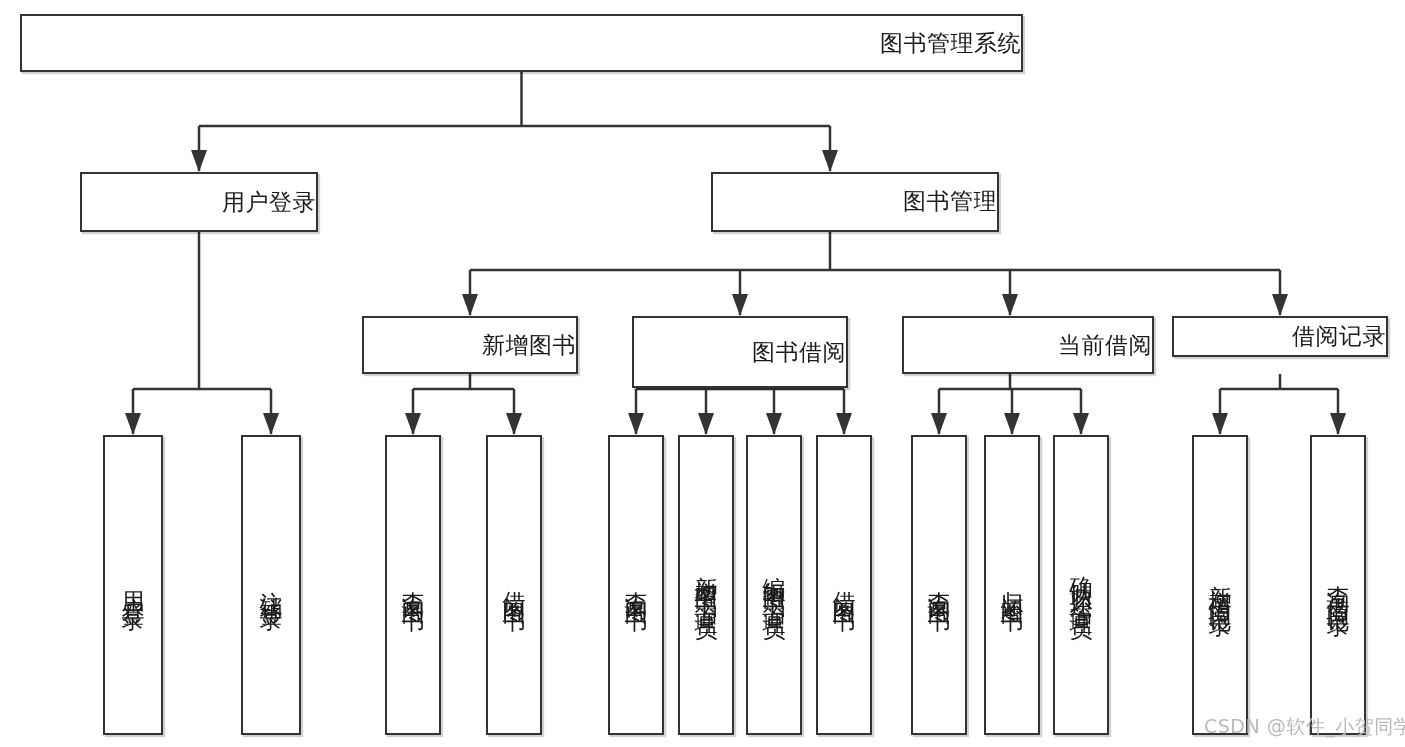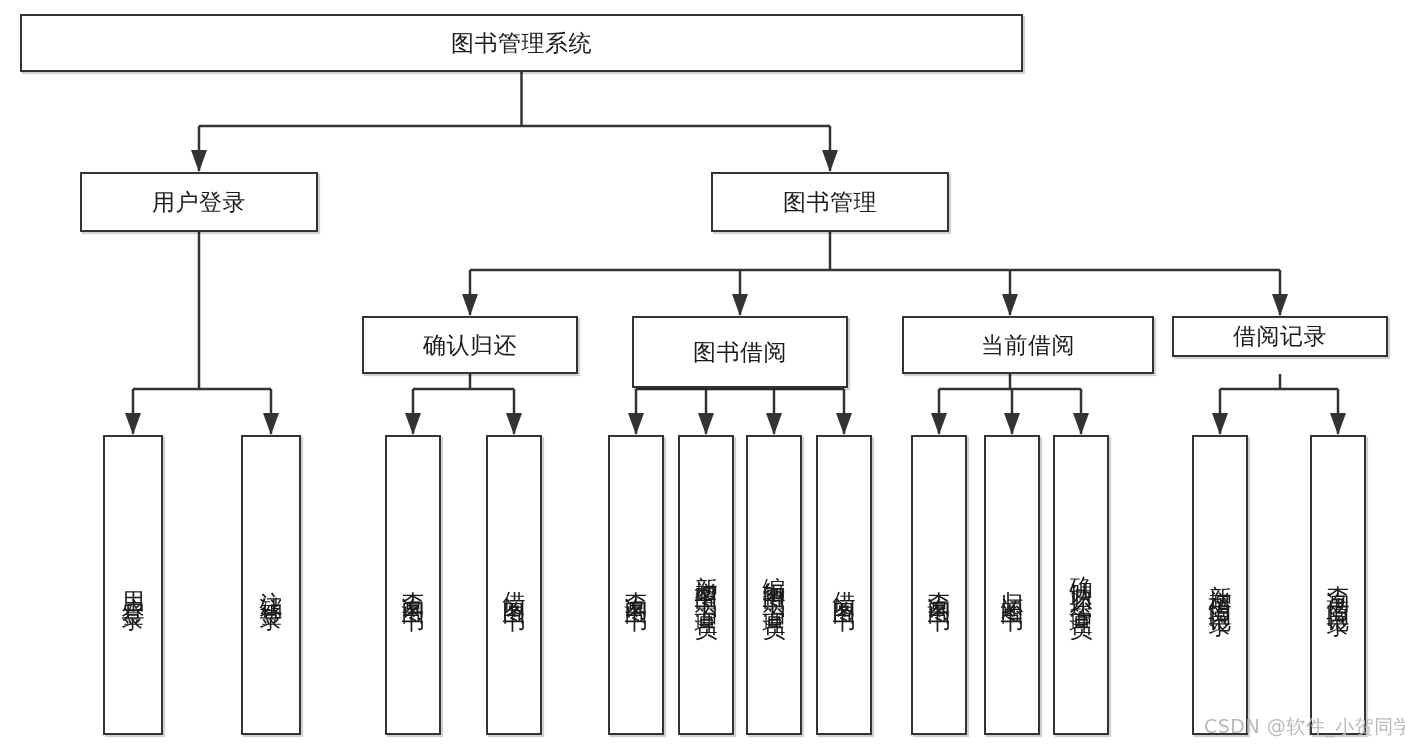--- a/index.html
+++ b/index.html
@@ -25,21 +25,21 @@
     height: 747px;
     pointer-events: none;
   }
   .node {
     position: absolute;
     box-sizing: border-box;
     border: 2.5px solid #333333;
     background: #ffffff;
     display: flex;
     align-items: center;
-    justify-content: center;
+    justify-content: flex-end;
     box-shadow: 2px 2px 1px rgba(0,0,0,0.18);
   }
   .node .label {
     color: #1a1a1a;
     letter-spacing: 0.5px;
     line-height: 1.15;
     white-space: nowrap;
   }
   .node.horizontal .label {
     font-size: 23px;
@@ -127,25 +127,25 @@
       <line x1="1338" y1="389" x2="1338" y2="434" stroke="#333333" stroke-width="2.5"></line>
       <polygon points="1330,413 1346,413 1338,435" fill="#333333"></polygon>
     </svg>
   <div id="nodes-layer">
       <div class="node horizontal root" style="left: 20px; top: 14px; width: 1003px; height: 58px;">
         <span class="label">图书管理系统</span>
       </div>
       <div class="node horizontal" style="left: 80px; top: 172px; width: 238px; height: 60px;">
         <span class="label">用户登录</span>
       </div>
-      <div class="node horizontal" style="left: 711px; top: 172px; width: 238px; height: 60px;">
+      <div class="node horizontal" style="left: 711px; top: 172px; width: 288px; height: 60px; font-family: Liberation Serif, serif;">
         <span class="label">图书管理</span>
       </div>
       <div class="node horizontal" style="left: 362px; top: 316px; width: 216px; height: 58px;">
-        <span class="label">确认归还</span>
+        <span class="label">新增图书</span>
       </div>
       <div class="node horizontal" style="left: 632px; top: 316px; width: 216px; height: 72px;">
         <span class="label">图书借阅</span>
       </div>
       <div class="node horizontal" style="left: 902px; top: 316px; width: 252px; height: 58px;">
         <span class="label">当前借阅</span>
       </div>
       <div class="node horizontal" style="left: 1172px; top: 316px; width: 216px; height: 41px;">
         <span class="label">借阅记录</span>
       </div>

